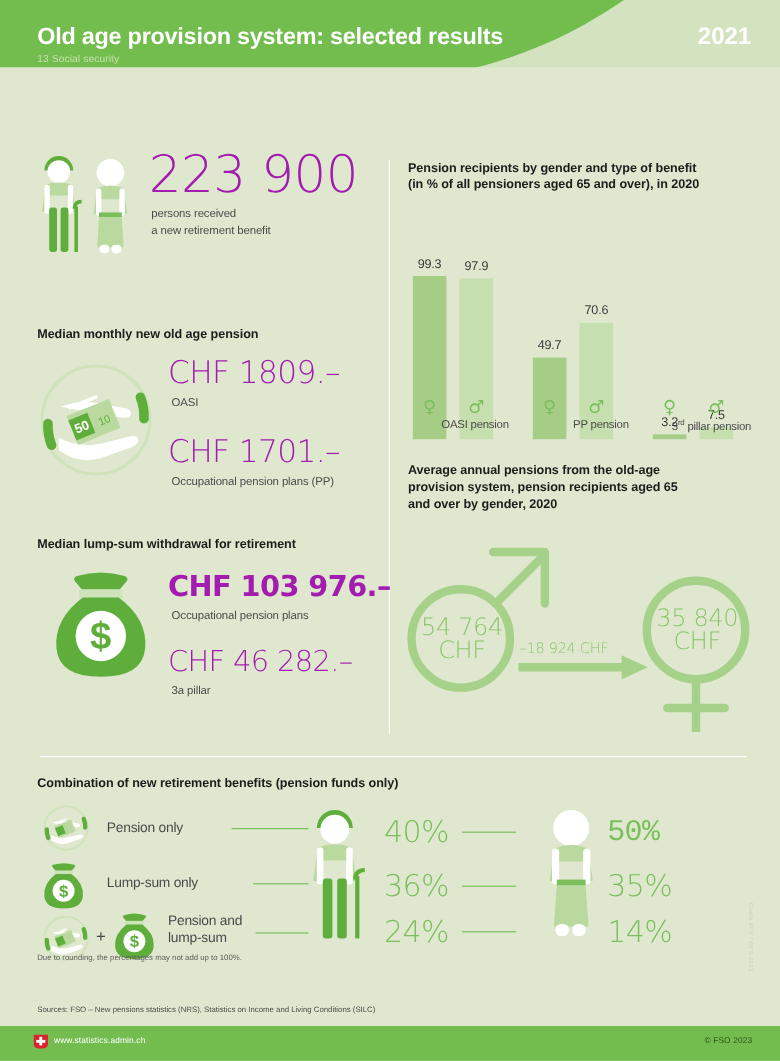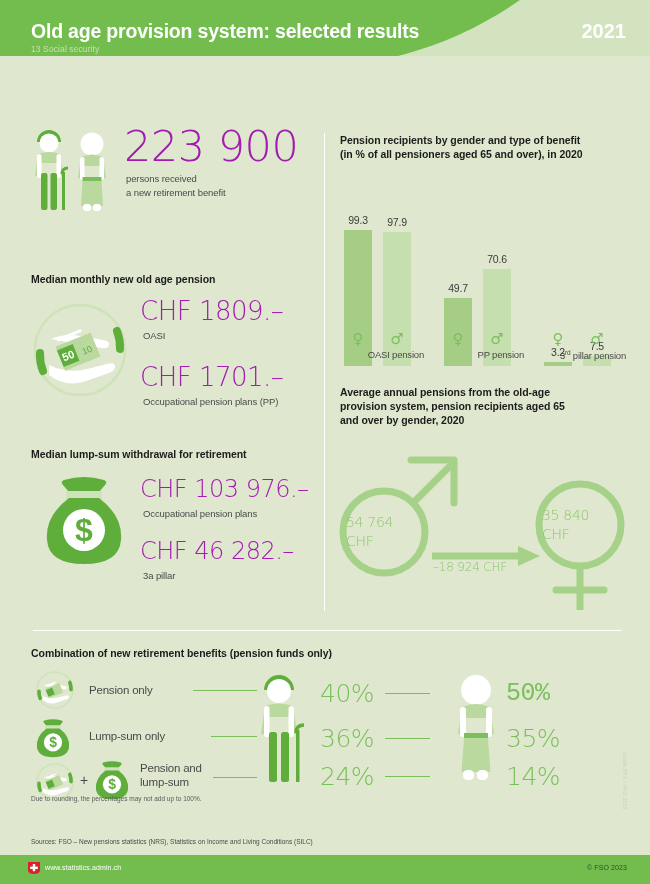--- a/index.html
+++ b/index.html
@@ -67,21 +67,21 @@
   .b2-title { position: absolute; left: 31px; top: 272px; }
   .b2-circle { position: absolute; left: 25px; top: 295px; }
   .b2-n1 { position: absolute; left: 140px; top: 296px; font-size: 26px; line-height: 30px; }
   .b2-c1 { position: absolute; left: 143px; top: 330px; }
   .b2-n2 { position: absolute; left: 140px; top: 362px; font-size: 26px; line-height: 30px; }
   .b2-c2 { position: absolute; left: 143px; top: 396px; }
 
   
   .b3-title { position: absolute; left: 31px; top: 447px; }
   .b3-bag { position: absolute; left: 38px; top: 470px; }
-  .b3-n1 { position: absolute; left: 140px; top: 475px; font-size: 24px; line-height: 28px; }
+  .b3-n1 { position: absolute; left: 140px; top: 475px; font-size: 24px; line-height: 28px; font-weight: bold; }
   .b3-c1 { position: absolute; left: 143px; top: 508px; }
   .b3-n2 { position: absolute; left: 140px; top: 537px; font-size: 24px; line-height: 28px; }
   .b3-c2 { position: absolute; left: 143px; top: 570px; }
 
   
   .b4-title { position: absolute; left: 340px; top: 133px; width: 290px; }
   .chart { position: absolute; left: 340px; top: 170px; width: 290px; height: 160px; margin-top: 36px; }
   .bar { position: absolute; bottom: 0; }
   .bar-f { background: #a6cd85; }
   .bar-m { background: #c5dfae; }
@@ -98,21 +98,21 @@
     position: absolute; font-size: 9.5px; color: #4a4a4a; text-align: right;
     letter-spacing: -0.2px; white-space: nowrap;
   }
   .grp-label sup { font-size: 6.5px; vertical-align: super; }
 
   
   .b5-title { position: absolute; left: 340px; top: 385px; width: 275px; }
   .b5-vis { position: absolute; left: 336px; top: 435px; width: 300px; height: 175px; }
   .circ-num {
     position: absolute; font-family: "DejaVu Sans", sans-serif; font-weight: 300;
-    color: #8cc56d; font-size: 14px; line-height: 19px; 
+    color: #8cc56d; font-size: 20px; line-height: 19px; text-align: center;
     letter-spacing: -0.3px;
   }
   .diff-label {
     position: absolute; font-family: "DejaVu Sans", sans-serif; font-weight: 300;
     color: #8cc56d; font-size: 12px; letter-spacing: -0.2px; white-space: nowrap;
   }
 
   
   .b6-title { position: absolute; left: 31px; top: 646px; }
   .legend-row { position: absolute; left: 33px; }
@@ -298,21 +298,21 @@
       </g>
     </svg>
     <div class="circ-num" style="left:10px; top:78px; width:78px;">
       <div>54 764</div>
       <div>CHF</div>
     </div>
     <div class="circ-num" style="left:206px; top:71px; width:78px;">
       <div>35 840</div>
       <div>CHF</div>
     </div>
-    <div class="diff-label" style="left:97px; top:98px;margin-top:27px;">–18 924 CHF</div>
+    <div class="diff-label" style="left:97px; top:98px;">–18 924 CHF</div>
   </div>
 
   <div class="sect-title b6-title">Combination of new retirement benefits (pension funds only)</div>
 
   <svg class="legend-row" style="top:668px;" width="44" height="44" viewBox="0 0 110 110">
     <circle cx="55" cy="55" r="45" fill="none" stroke="#cfe3ba" stroke-width="4"></circle>
     <path d="M18,76 a45,45 0 0 1 -3,-18" stroke="#5fae3c" stroke-width="9" fill="none" stroke-linecap="round"></path>
     <path d="M92,36 a45,45 0 0 1 3,18" stroke="#5fae3c" stroke-width="9" fill="none" stroke-linecap="round"></path>
     <path d="M26,44 q14,-6 30,-3 l22,4 q7,1 6,5 q-1,4 -8,3 l-18,-3" fill="#ffffff"></path>
     <path d="M24,70 q16,8 34,5 l24,-6 q7,-2 8,2 q1,4 -6,7 l-26,9 q-18,5 -34,-7" fill="#ffffff"></path>

